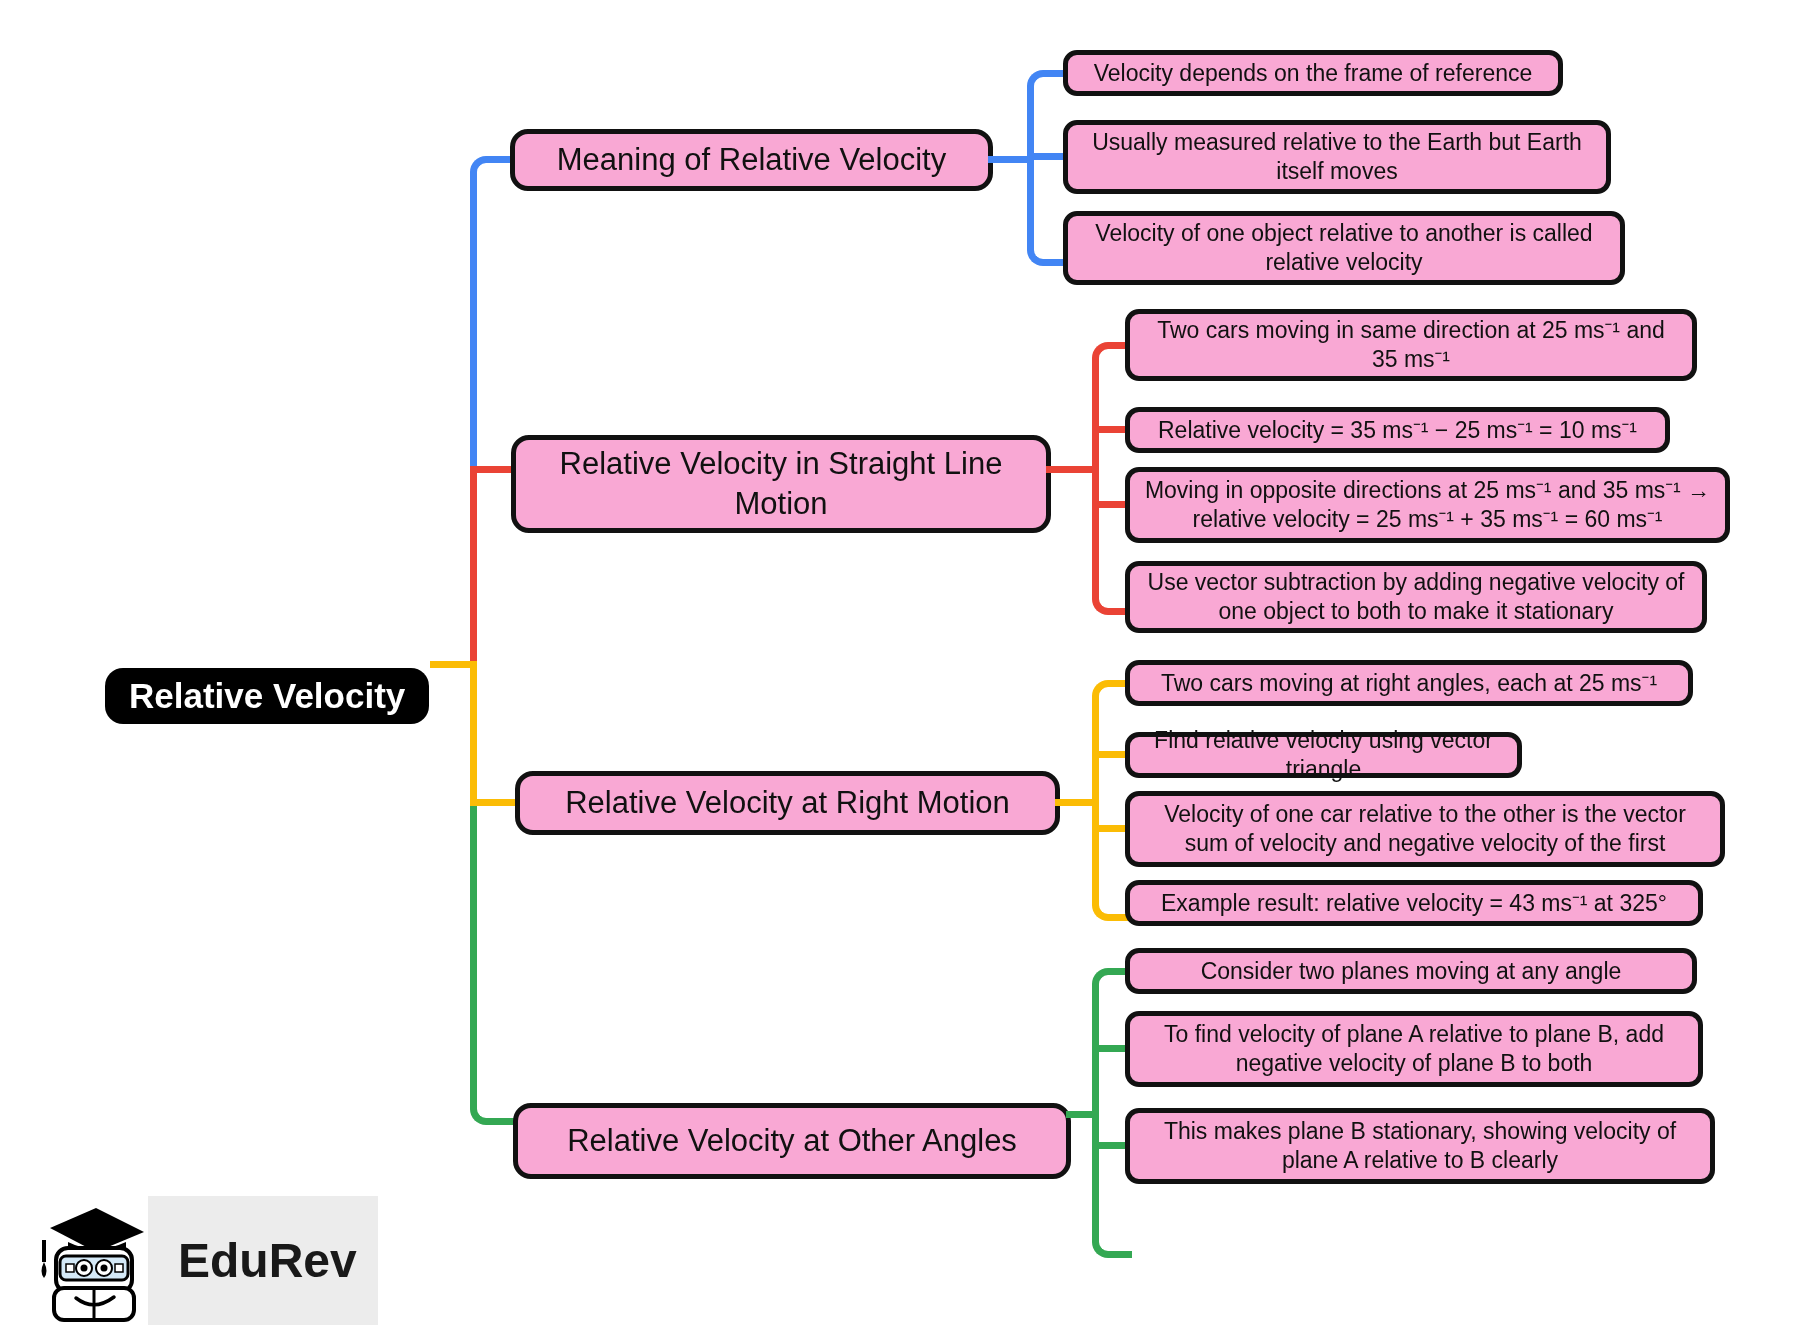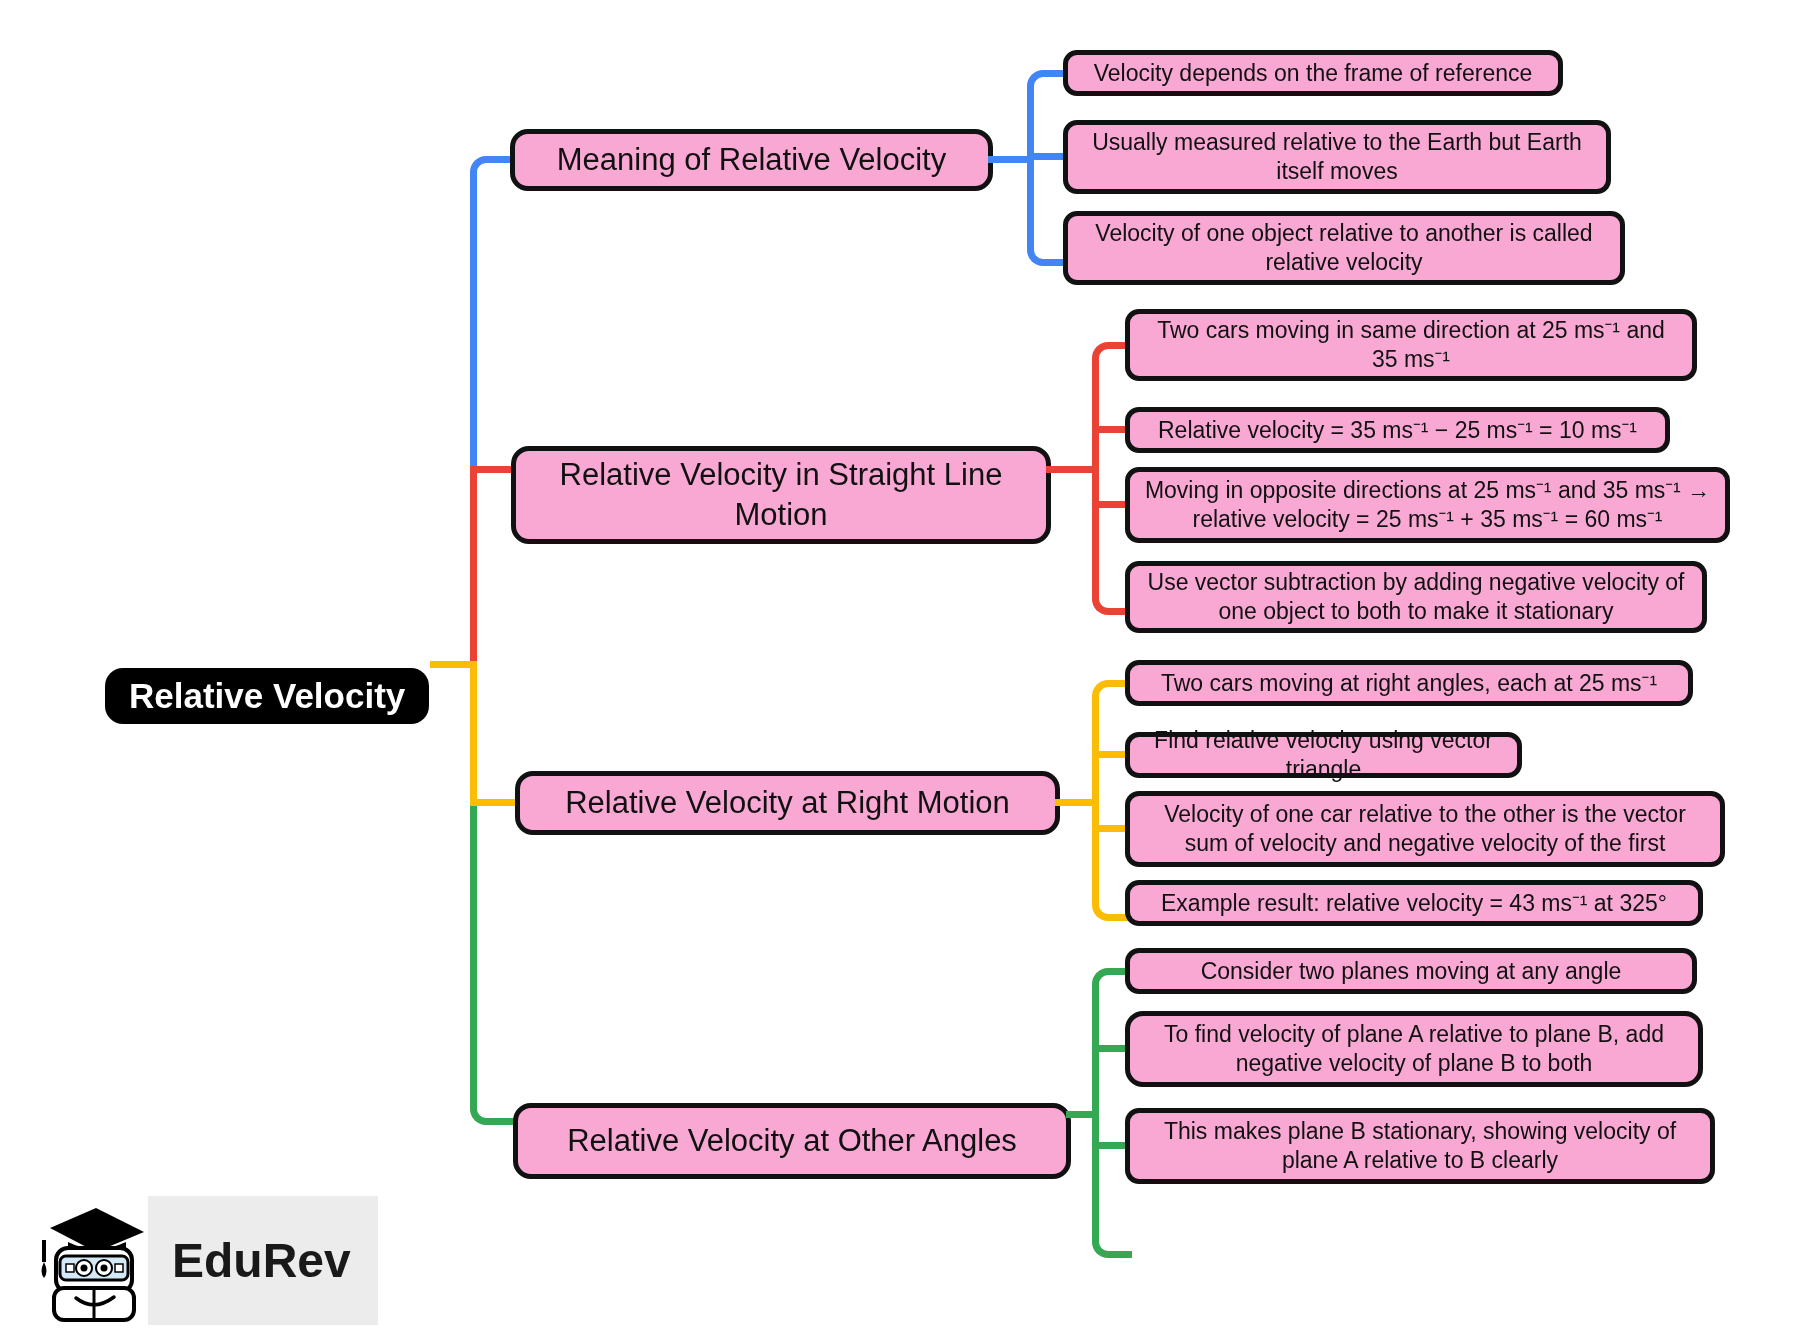--- a/index.html
+++ b/index.html
@@ -52,21 +52,21 @@
 
   <div class="box parent blue-bd" style="left:510px;top:129px;width:483px;height:62px;">Meaning of Relative Velocity</div>
   <div class="hline blue-bg" style="left:988px;top:156px;width:39px;"></div>
   <div class="subtrunk blue-bd" style="left:1027px;top:70px;width:36px;height:182px;"></div>
   <div class="hline blue-bg" style="left:1027px;top:153px;width:36px;"></div>
 
   <div class="box leaf blue-bd" style="left:1063px;top:50px;width:500px;height:46px;">Velocity depends on the frame of reference</div>
   <div class="box leaf blue-bd" style="left:1063px;top:120px;width:548px;height:74px;">Usually measured relative to the Earth but Earth itself moves</div>
   <div class="box leaf blue-bd" style="left:1063px;top:211px;width:562px;height:74px;">Velocity of one object relative to another is called relative velocity</div>
 
-  <div class="box parent red-bd" style="left:511px;top:446px;width:540px;height:98px;">Relative Velocity in Straight Line Motion</div>
+  <div class="box parent red-bd" style="left:511px;top:435px;width:540px;height:98px;">Relative Velocity in Straight Line Motion</div>
   <div class="hline red-bg" style="left:1046px;top:466px;width:46px;"></div>
   <div class="subtrunk red-bd" style="left:1092px;top:342px;width:33px;height:259px;"></div>
   <div class="hline red-bg" style="left:1092px;top:426px;width:33px;"></div>
   <div class="hline red-bg" style="left:1092px;top:501px;width:33px;"></div>
 
   <div class="box leaf red-bd" style="left:1125px;top:309px;width:572px;height:72px;">Two cars moving in same direction at 25 ms⁻¹ and 35 ms⁻¹</div>
   <div class="box leaf red-bd" style="left:1125px;top:407px;width:545px;height:46px;">Relative velocity = 35 ms⁻¹ − 25 ms⁻¹ = 10 ms⁻¹</div>
   <div class="box leaf red-bd" style="left:1125px;top:467px;width:605px;height:76px;">Moving in opposite directions at 25 ms⁻¹ and 35 ms⁻¹ → relative velocity = 25 ms⁻¹ + 35 ms⁻¹ = 60 ms⁻¹</div>
   <div class="box leaf red-bd" style="left:1125px;top:561px;width:582px;height:72px;">Use vector subtraction by adding negative velocity of one object to both to make it stationary</div>
 
@@ -81,21 +81,21 @@
   <div class="box leaf yellow-bd" style="left:1125px;top:791px;width:600px;height:76px;">Velocity of one car relative to the other is the vector sum of velocity and negative velocity of the first</div>
   <div class="box leaf yellow-bd" style="left:1125px;top:880px;width:578px;height:46px;">Example result: relative velocity = 43 ms⁻¹ at 325°</div>
 
   <div class="box parent green-bd" style="left:513px;top:1103px;width:558px;height:76px;padding-left:14px;">Relative Velocity at Other Angles</div>
   <div class="hline green-bg" style="left:1066px;top:1111px;width:26px;"></div>
   <div class="subtrunk green-bd" style="left:1092px;top:968px;width:33px;height:276px;"></div>
   <div class="hline green-bg" style="left:1092px;top:1045px;width:33px;"></div>
   <div class="hline green-bg" style="left:1092px;top:1142px;width:33px;"></div>
 
   <div class="box leaf green-bd" style="left:1125px;top:948px;width:572px;height:46px;">Consider two planes moving at any angle</div>
-  <div class="box leaf green-bd" style="left:1125px;top:1011px;width:578px;height:76px;border-radius:18px;">To find velocity of plane A relative to plane B, add negative velocity of plane B to both</div>
+  <div class="box leaf green-bd" style="left:1125px;top:1011px;width:578px;height:76px;">To find velocity of plane A relative to plane B, add negative velocity of plane B to both</div>
   <div class="box leaf green-bd" style="left:1125px;top:1108px;width:590px;height:76px;">This makes plane B stationary, showing velocity of plane A relative to B clearly</div>
 
   <div class="logo-gray" style="left:148px;top:1196px;width:230px;height:129px;"></div>
   <div class="logo-wrap" style="left:30px;top:1196px;height:128px;">
     <svg width="128" height="128" viewBox="0 0 128 128">
 
       <path d="M14 44 L14 66" stroke="#000" stroke-width="4" fill="none"></path>
       <path d="M14 66 q-5 10 0 16 q5 -6 0 -16" fill="#000"></path>
 
       <polygon points="20,32 66,12 114,36 66,56" fill="#000"></polygon>
@@ -107,16 +107,16 @@
       <circle cx="54" cy="72" r="3.5" fill="#000"></circle>
       <circle cx="74" cy="72" r="8" fill="#fff" stroke="#000" stroke-width="2"></circle>
       <circle cx="74" cy="72" r="3.5" fill="#000"></circle>
       <rect x="36" y="68" width="8" height="8" fill="#fff" stroke="#000" stroke-width="1.5"></rect>
       <rect x="85" y="68" width="8" height="8" fill="#fff" stroke="#000" stroke-width="1.5"></rect>
 
       <rect x="24" y="92" width="80" height="32" rx="10" fill="#fff" stroke="#000" stroke-width="4"></rect>
       <line x1="64" y1="92" x2="64" y2="124" stroke="#000" stroke-width="3"></line>
       <path d="M46 102 Q64 116 84 101" fill="none" stroke="#000" stroke-width="3.5" stroke-linecap="round"></path>
     </svg>
-    <span class="logo-text" style="margin-left:14px;">EduRev</span>
+    <span class="logo-text" style="margin-left:20px;">EduRev</span>
   </div>
 
 </div>
 
 </body></html>

